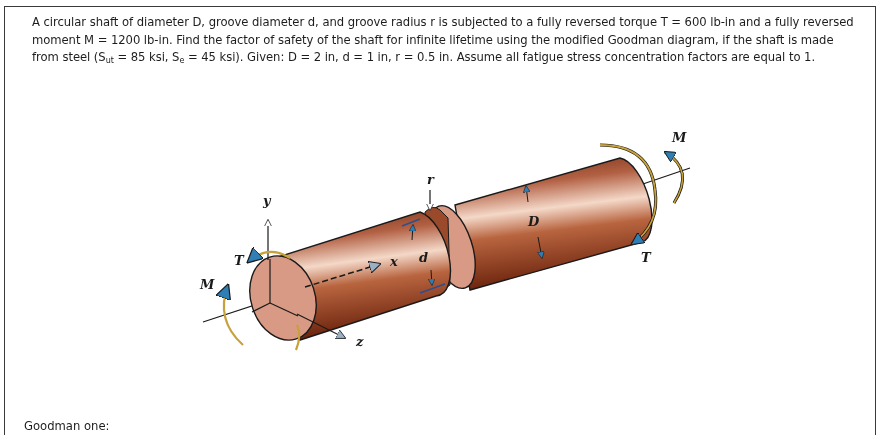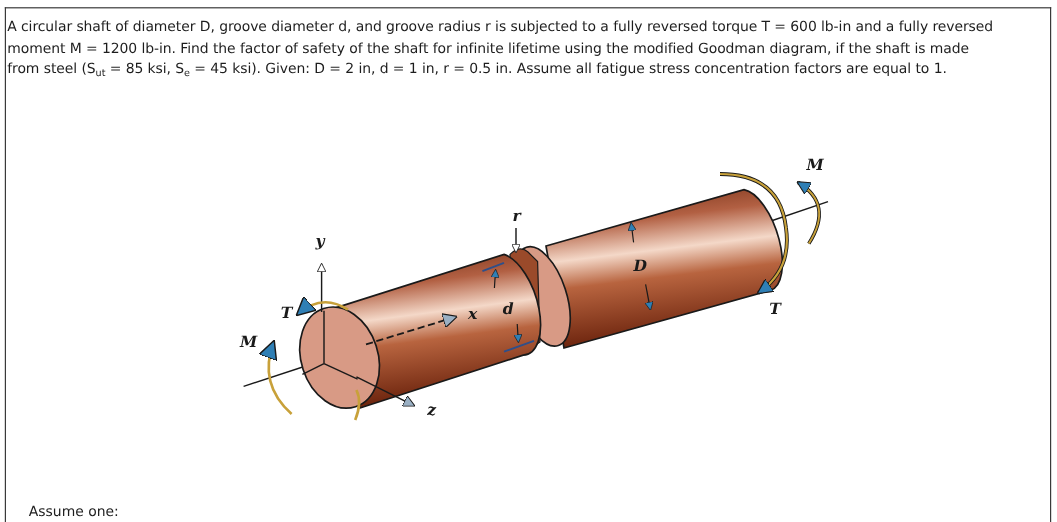--- a/index.html
+++ b/index.html
@@ -1,18 +1,18 @@
 <!DOCTYPE html>
 <html><head>
 <meta charset="utf-8">
 <style>
   html, body { margin:0; padding:0; background:#ffffff; }
   body { width:881px; height:435px; position:relative; overflow:hidden; font-family:"DejaVu Sans", sans-serif; }
   .frame { position:absolute; left:4px; top:6px; width:872px; height:440px; border:1.5px solid #3a3a3a; border-bottom:none; box-sizing:border-box; background:#fff; }
-  .question { position:absolute; left:6px; top:14px; width:830px; font-size:11.6px; line-height:17.6px; color:#1d1d1d; letter-spacing:-0.05px; }
+  .question { position:absolute; left:32px; top:14px; width:830px; font-size:11.6px; line-height:17.6px; color:#1d1d1d; letter-spacing:-0.05px; }
   .question sub { font-size:8px; vertical-align:-2px; line-height:0; }
   .figure { position:absolute; left:180px; top:118px; width:540px; height:250px; }
   .select-label { position:absolute; left:24px; top:419px; font-size:11.6px; color:#1d1d1d; }
   .lbl { font-family:"DejaVu Serif", serif; font-style:italic; font-size:13px; fill:#1a1a1a; font-weight:bold; }
 </style>
 </head>
 <body>
 
 <div class="frame"></div>
 
@@ -89,13 +89,13 @@
 
   <path d="M600,145 Q650,145 655,190 Q660,225 632,244" fill="none" stroke="#1a1a1a" stroke-width="3.2"></path>
   <path d="M600,145 Q650,145 655,190 Q660,225 632,244" fill="none" stroke="#c8a13a" stroke-width="1.8" marker-end="url(#ah)"></path>
   <text x="641" y="262" class="lbl">T</text>
 
   <path d="M674,203 Q695,170 665,152" fill="none" stroke="#1a1a1a" stroke-width="3"></path>
   <path d="M674,203 Q695,170 665,152" fill="none" stroke="#c8a13a" stroke-width="1.6" marker-end="url(#ah)"></path>
   <text x="672" y="142" class="lbl">M</text>
 </svg>
 
-<div class="select-label">Assume one:</div>
+<div class="select-label">Goodman one:</div>
 
 </body></html>

